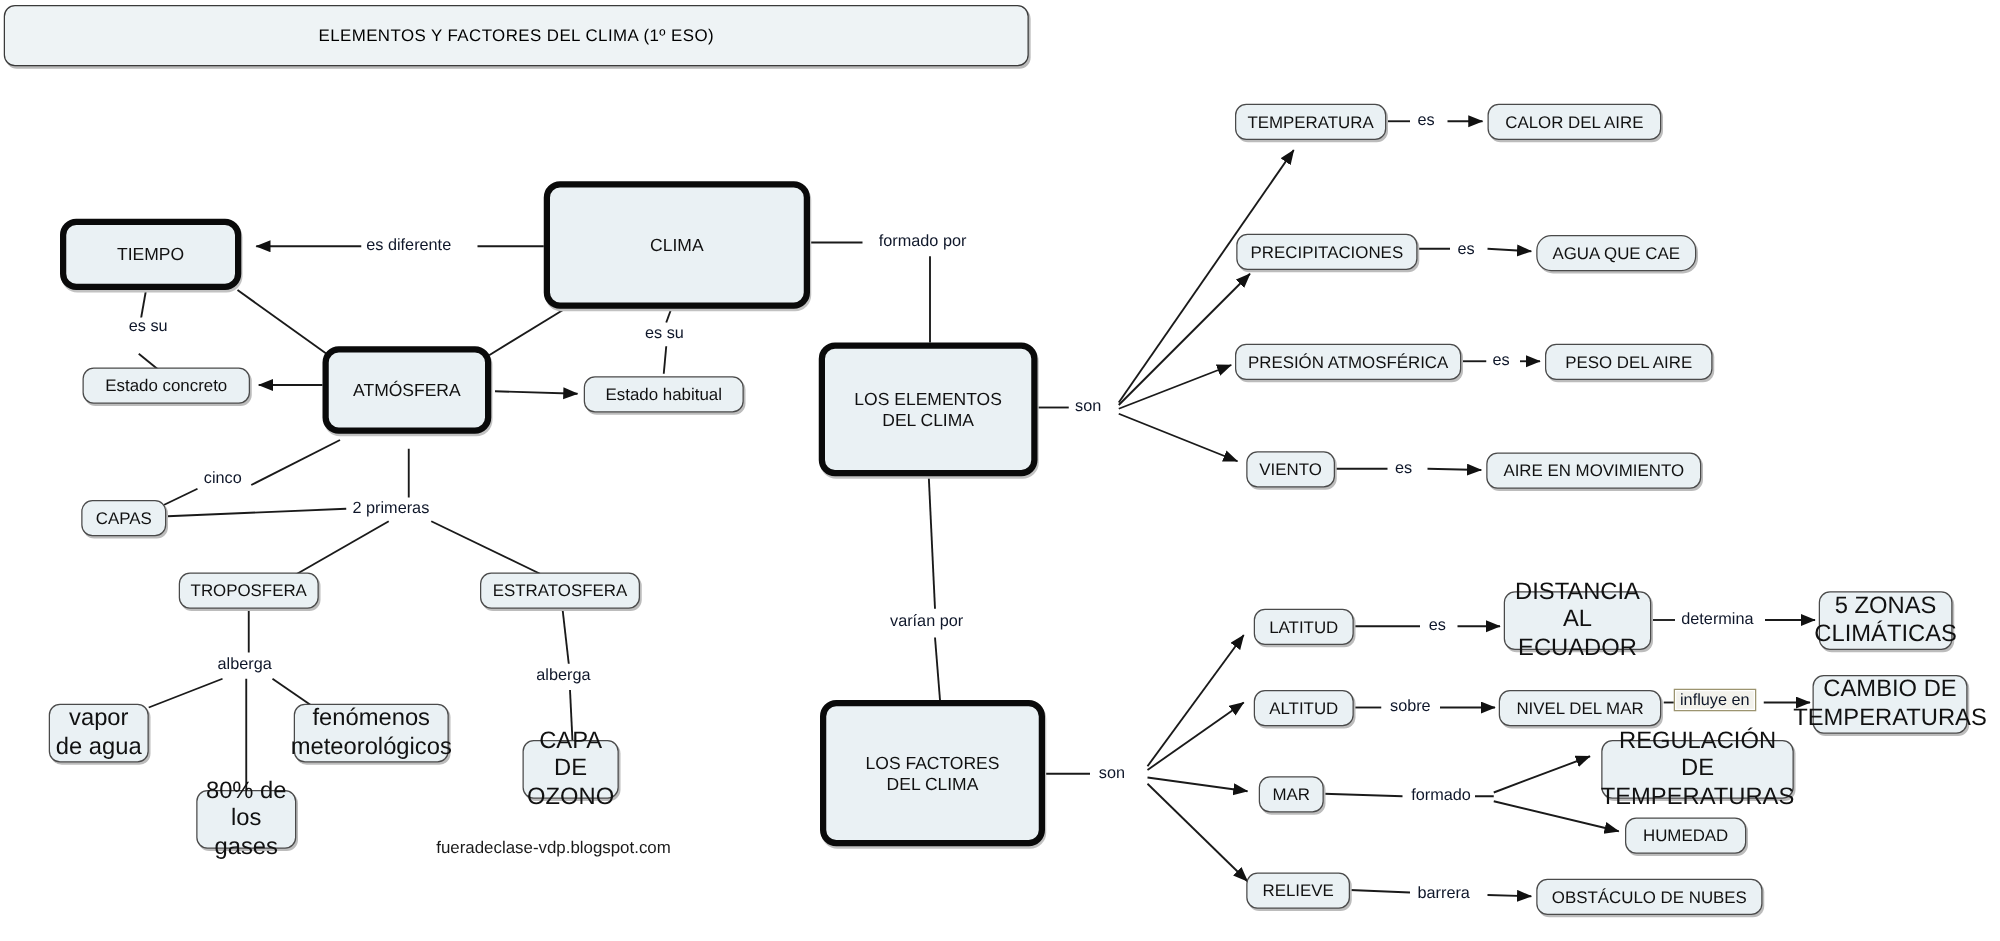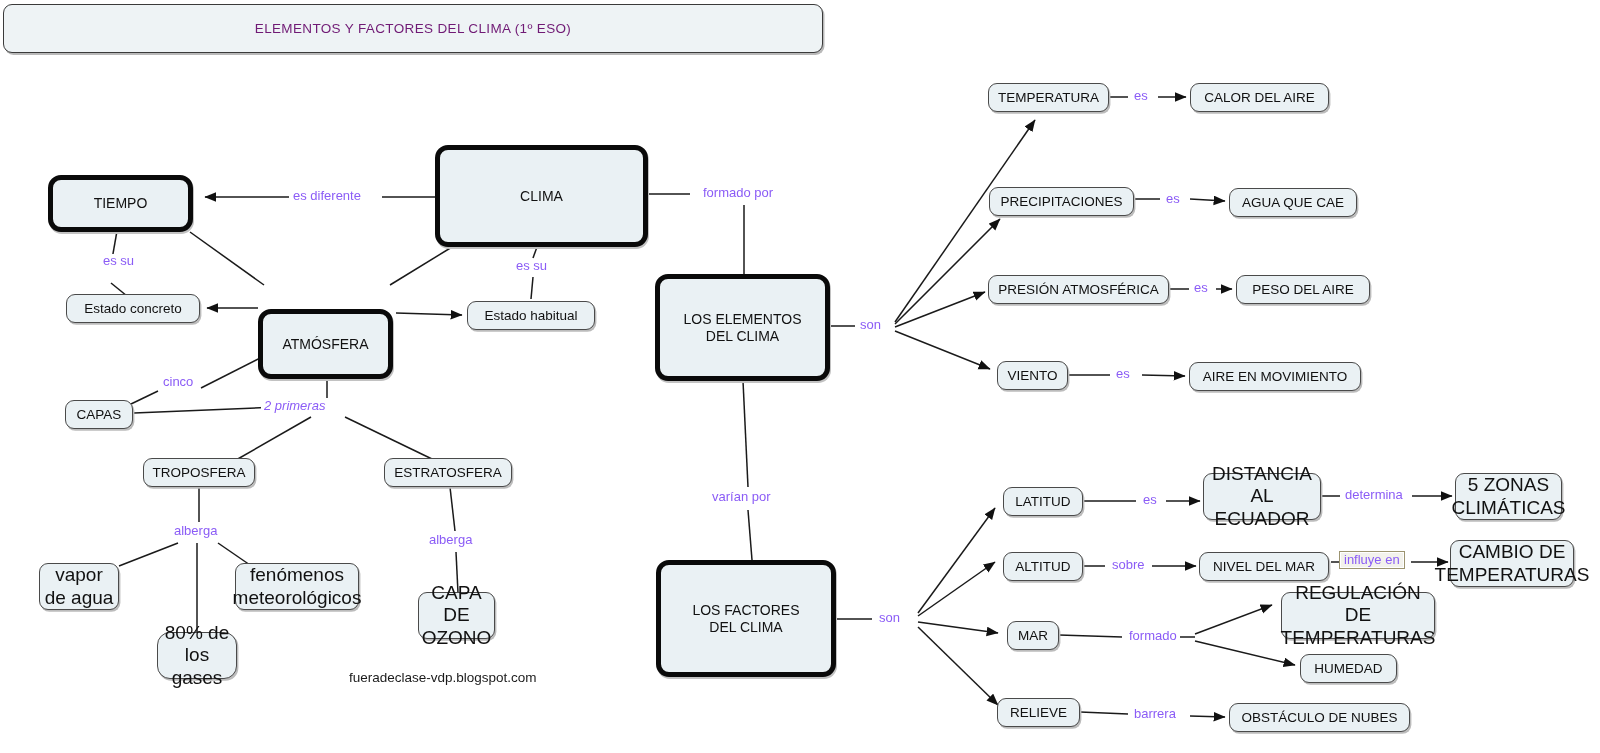--- a/index.html
+++ b/index.html
@@ -10,21 +10,21 @@
   }
   #canvas{position:absolute;inset:0;width:1600px;height:753px;}
   #edges{position:absolute;left:0;top:0;width:1600px;height:753px;pointer-events:none;}
 
   
   .titlebar{
     position:absolute;left:3px;top:4px;width:818px;height:47px;
     background:#eef3f5;border:1.6px solid #3a3a3a;border-radius:9px;
     box-shadow:1.5px 2px 0 #b9b9b9;
     display:flex;align-items:center;justify-content:center;
-    font-size:13.5px;letter-spacing:.35px;color:#701a75;
+    font-size:13.5px;letter-spacing:.35px;color:#000000;
   }
 
   
   .node{
     position:absolute;box-sizing:border-box;
     background:#eaf1f4;
     display:flex;align-items:center;justify-content:center;
     text-align:center;line-height:1.18;
     white-space:pre-line;
   }
@@ -36,21 +36,21 @@
   .node.thick{
     border:5px solid #0a0a0a;border-radius:13px;
     box-shadow:1px 2px 0 #c2c2c2;
     font-size:14px;
   }
   .node.small{font-size:19px;}
 
   
   .elabel{
     position:absolute;background:#fff;
-    font-size:13px;color:#8b5cf6;white-space:nowrap;
+    font-size:13px;color:#0f172a;white-space:nowrap;
     padding:0 3px;line-height:1.1;
   }
   .elabel.boxed{
     border:1.6px solid #9c9470;background:#f3f2ec;
     padding:1px 4px;box-shadow:0 0 0 1px #fff inset;
   }
   .watermark{
     position:absolute;font-size:13.5px;color:#1a1a1a;white-space:nowrap;
   }
 </style>
@@ -155,49 +155,49 @@
       <line x1="1190" y1="716" x2="1225" y2="717" marker-end="url(#ah)"></line>
     </g>
   </svg>
 
   <div class="titlebar">ELEMENTOS Y FACTORES DEL CLIMA  (1º ESO)</div>
 
   <div class="node thick" style="left:435px;top:145px;width:213px;height:102px;">CLIMA</div>
 
   <div class="node thick" style="left:48px;top:175px;width:145px;height:57px;">TIEMPO</div>
 
-  <div class="node thick" style="left:258px;top:277px;width:135px;height:70px;margin-top:32px;">ATMÓSFERA</div>
+  <div class="node thick" style="left:258px;top:277px;width:135px;height:70px;">ATMÓSFERA</div>
 
   <div class="node thin" style="left:66px;top:294px;width:134px;height:29px;">Estado concreto</div>
 
   <div class="node thin" style="left:467px;top:301px;width:128px;height:29px;">Estado habitual</div>
 
   <div class="node thin" style="left:65px;top:400px;width:68px;height:29px;">CAPAS</div>
 
   <div class="node thin" style="left:143px;top:458px;width:112px;height:29px;">TROPOSFERA</div>
 
   <div class="node thin" style="left:384px;top:458px;width:128px;height:29px;">ESTRATOSFERA</div>
 
   <div class="node thin small" style="left:39px;top:563px;width:80px;height:47px;">vapor
 de agua</div>
 
-  <div class="node thin small" style="left:157px;top:632px;width:80px;height:47px;border-radius:13px;">80% de
+  <div class="node thin small" style="left:157px;top:632px;width:80px;height:47px;">80% de
 los gases</div>
 
   <div class="node thin small" style="left:235px;top:563px;width:124px;height:47px;">fenómenos
 meteorológicos</div>
 
   <div class="node thin small" style="left:418px;top:592px;width:77px;height:47px;">CAPA DE
 OZONO</div>
 
   <div class="elabel" style="left:290px;top:189px;">es diferente</div>
   <div class="elabel" style="left:100px;top:254px;">es su</div>
   <div class="elabel" style="left:513px;top:259px;">es su</div>
   <div class="elabel" style="left:160px;top:375px;">cinco</div>
-  <div class="elabel" style="left:261px;top:399px;font-style:italic;">2 primeras</div>
+  <div class="elabel" style="left:279px;top:399px;">2 primeras</div>
   <div class="elabel" style="left:171px;top:524px;">alberga</div>
   <div class="elabel" style="left:426px;top:533px;">alberga</div>
 
   <div class="watermark" style="left:349px;top:670px;">fueradeclase-vdp.blogspot.com</div>
 
   <div class="node thick" style="left:655px;top:274px;width:175px;height:107px;">LOS ELEMENTOS
 DEL CLIMA</div>
 
   <div class="node thick" style="left:656px;top:560px;width:180px;height:117px;">LOS FACTORES
 DEL CLIMA</div>
@@ -205,21 +205,21 @@
   <div class="elabel" style="left:700px;top:186px;">formado por</div>
   <div class="elabel" style="left:709px;top:490px;">varían por</div>
   <div class="elabel" style="left:857px;top:318px;">son</div>
   <div class="elabel" style="left:876px;top:611px;">son</div>
 
   <div class="node thin" style="left:988px;top:83px;width:121px;height:29px;">TEMPERATURA</div>
   <div class="node thin" style="left:1190px;top:83px;width:139px;height:29px;">CALOR DEL AIRE</div>
   <div class="elabel" style="left:1131px;top:89px;">es</div>
 
   <div class="node thin" style="left:989px;top:187px;width:145px;height:29px;">PRECIPITACIONES</div>
-  <div class="node thin" style="left:1229px;top:188px;width:128px;height:29px;">AGUA QUE CAE</div>
+  <div class="node thin" style="left:1229px;top:188px;width:128px;height:29px;border-radius:12px;">AGUA QUE CAE</div>
   <div class="elabel" style="left:1163px;top:192px;">es</div>
 
   <div class="node thin" style="left:988px;top:275px;width:181px;height:29px;">PRESIÓN ATMOSFÉRICA</div>
   <div class="node thin" style="left:1236px;top:275px;width:134px;height:29px;">PESO DEL AIRE</div>
   <div class="elabel" style="left:1191px;top:281px;">es</div>
 
   <div class="node thin" style="left:997px;top:361px;width:71px;height:29px;">VIENTO</div>
   <div class="node thin" style="left:1189px;top:362px;width:172px;height:29px;">AIRE EN MOVIMIENTO</div>
   <div class="elabel" style="left:1113px;top:367px;">es</div>
 

